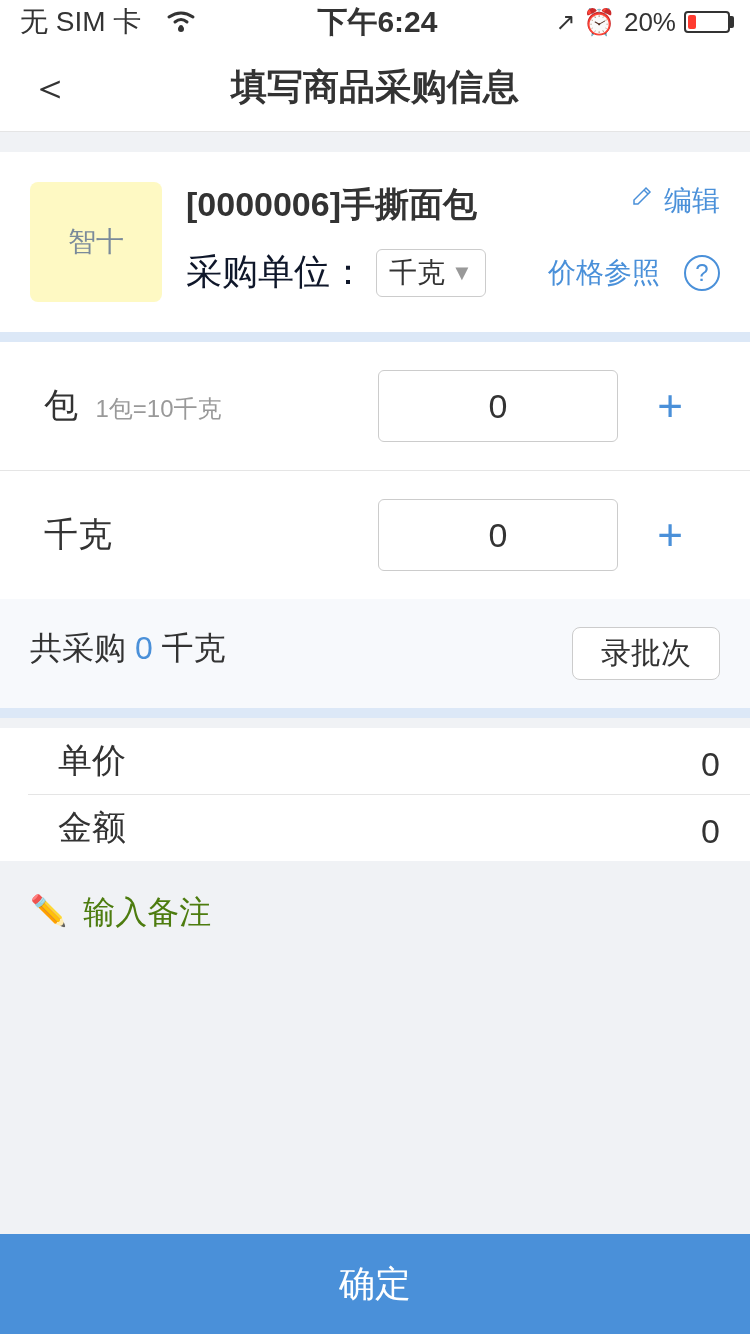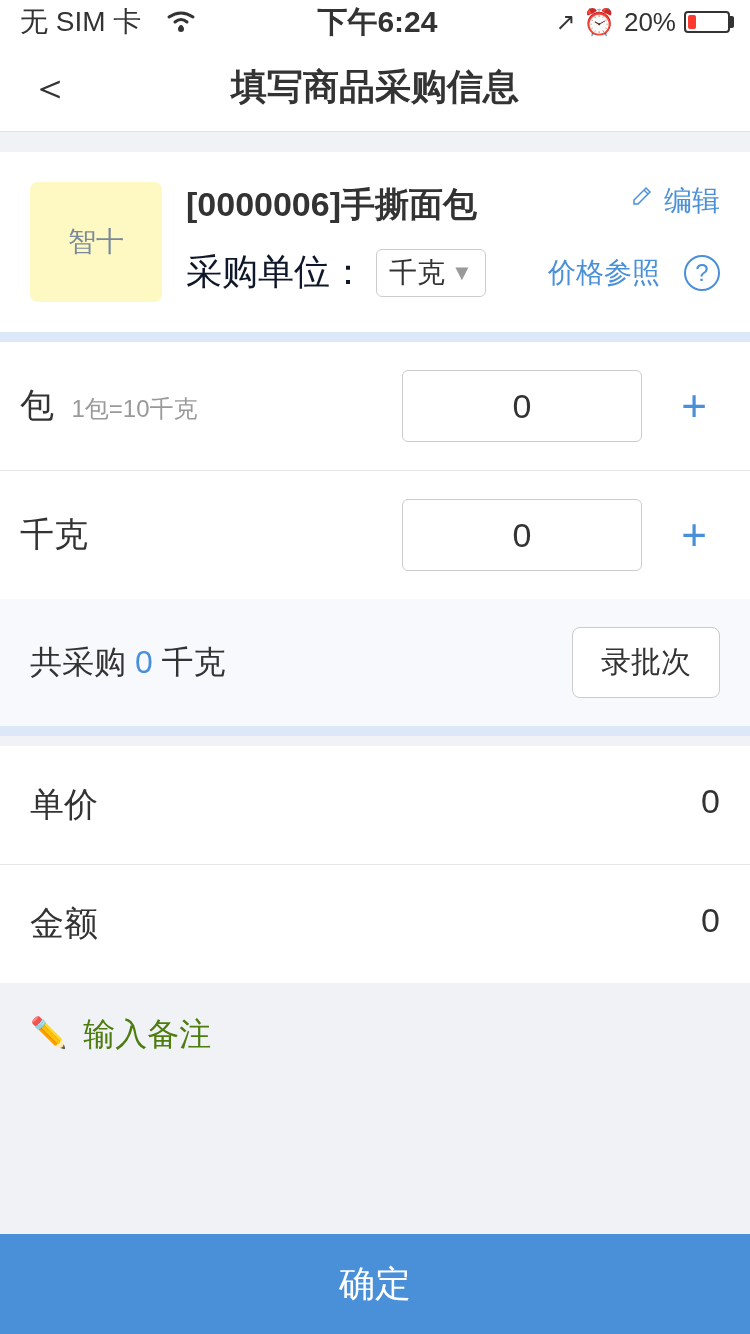--- a/index.html
+++ b/index.html
@@ -193,21 +193,21 @@
       background: #dce8f7;
     }
 
     
     .qty-section {
       background: #fff;
     }
     .qty-row {
       display: flex;
       align-items: center;
-      padding: 28px 20px;
+      padding: 28px 44px;
       border-bottom: 1px solid #e5e5e5;
     }
     .qty-row:last-child {
       border-bottom: none;
     }
     .qty-label {
       font-size: 34px;
       color: #333;
       min-width: 80px;
     }
@@ -244,52 +244,52 @@
       display: flex;
       align-items: center;
       justify-content: center;
     }
 
     
     .summary-section {
       background: #f7f9fc;
       padding: 28px 30px;
       display: flex;
-      align-items: center;
       justify-content: space-between;
     }
     .summary-text {
       font-size: 32px;
       color: #333;
     }
     .summary-highlight {
       color: #4a90d9;
       font-weight: 500;
     }
     .batch-btn {
       border: 1px solid #ccc;
       border-radius: 8px;
-      padding: 14px 28px;
+      padding: 5px 28px;
       font-size: 30px;
       color: #333;
       background: #fff;
       cursor: pointer;
     }
 
     
     .price-section {
       background: #fff;
       margin-top: 10px;
     }
     .price-row {
       display: flex;
-      align-items: flex-start;
+      align-items: flex-end;
       justify-content: space-between;
-      padding: 36px 30px;
+      padding: 10px 30px;
       border-bottom: 1px solid #e5e5e5;
+      margin-left: 28px;
     }
     .price-row:last-child {
       border-bottom: none;
     }
     .price-label {
       font-size: 34px;
       color: #333;
     }
     .price-value {
       font-size: 34px;

